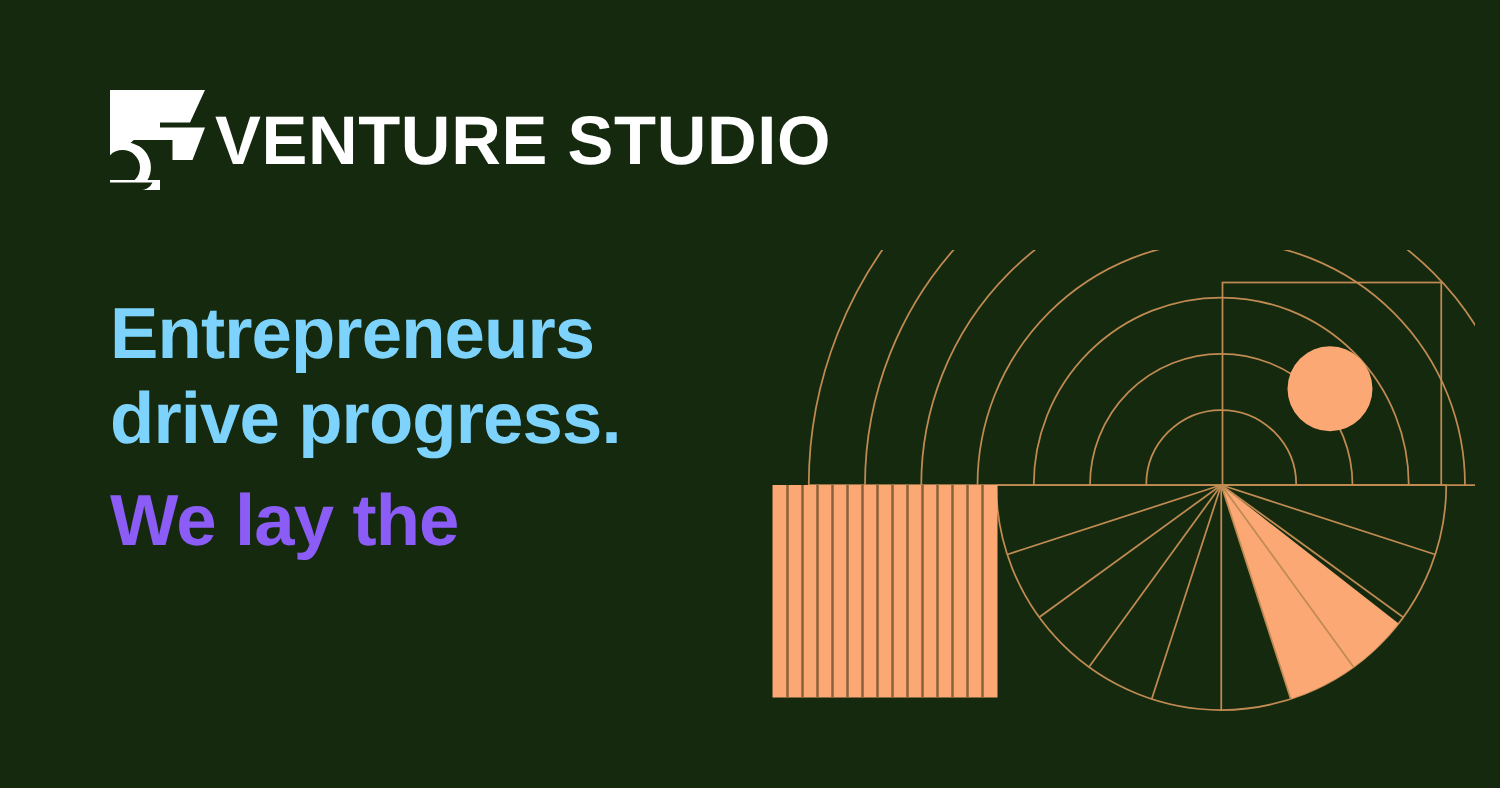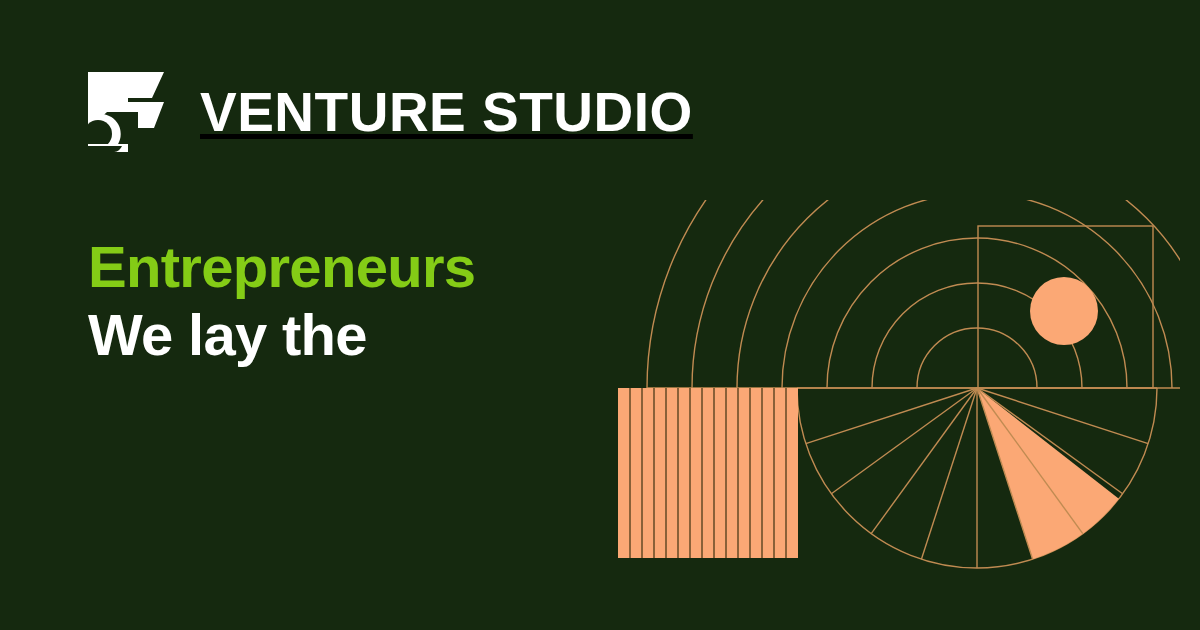--- a/index.html
+++ b/index.html
@@ -17,22 +17,21 @@
     font-family: "Liberation Sans", sans-serif;
   }
 
   
   .brand-lockup {
     position: absolute;
     left: 88px;
     top: 72px;
     display: flex;
     align-items: center;
-    gap: 36px;
-    text-decoration: underline;
+    gap: 8px;
   }
   .brand-mark { width: 76px; height: 80px; display: block; }
   .brand-name {
     color: #ffffff;
     font-size: 55px;
     font-weight: bold;
     letter-spacing: 0.5px;
     line-height: 1;
     white-space: nowrap;
     font-family: "Liberation Sans", sans-serif;
@@ -46,22 +45,22 @@
     width: 520px;
   }
   .headline-line {
     font-size: 58px;
     font-weight: bold;
     line-height: 1.17;
     letter-spacing: -0.7px;
     white-space: nowrap;
     font-family: "Liberation Sans", sans-serif;
   }
-  .headline-line.primary   { color: #84cc16; }
-  .headline-line.accent    { color: #ffffff; }
+  .headline-line.primary   { color: #7dd3fc; }
+  .headline-line.accent    { color: #8b5cf6; margin-top: 14px; }
 
   
   .artwork {
     position: absolute;
     left: 600px;
     top: 200px;
     width: 580px;
     height: 380px;
   }
   .artwork svg { display: block; width: 580px; height: 380px; }
@@ -79,20 +78,21 @@
       <path fill="#ffffff" d="M4 44 a20 20 0 1 1 0 36 a20 20 0 0 1 0 -36 Z"></path>
       <circle cx="10" cy="62" r="14" fill="#15290f"></circle>
       <path fill="#ffffff" d="M0 72 H40 V80 H0 Z"></path>
       <path fill="#15290f" d="M0 74 h34 a10 10 0 0 1 -10 6 H0 Z"></path>
     </svg>
     <div class="brand-name">VENTURE STUDIO</div>
   </div>
 
   <div class="headline">
     <div class="headline-line primary">Entrepreneurs</div>
+    <div class="headline-line primary">drive progress.</div>
     <div class="headline-line accent">We lay the</div>
   </div>
 
   <div class="artwork">
     <svg viewBox="0 0 580 380" aria-hidden="true">
       <defs>
         <clipPath id="clip-striped">
           <rect id="clip-striped-rect" x="0" y="0" width="0" height="0"></rect>
         </clipPath>
       </defs>

